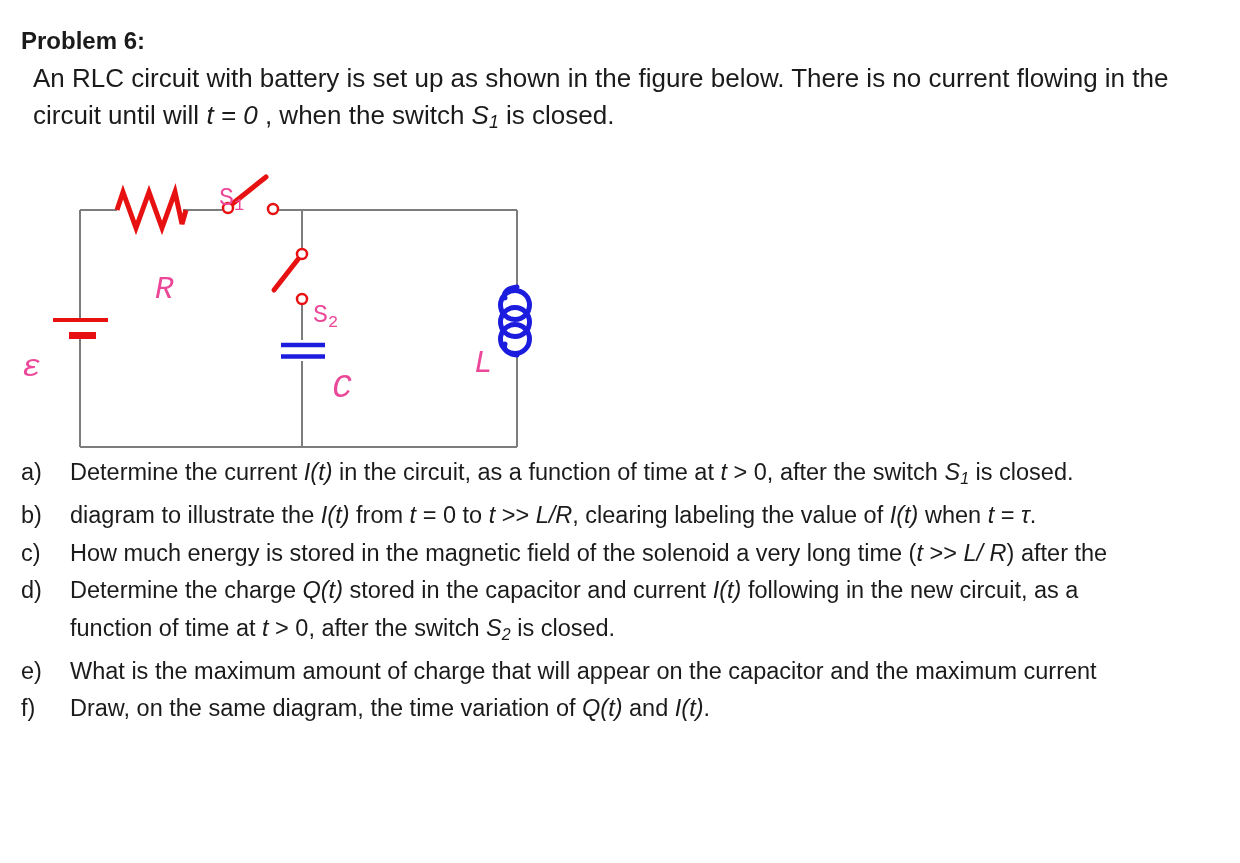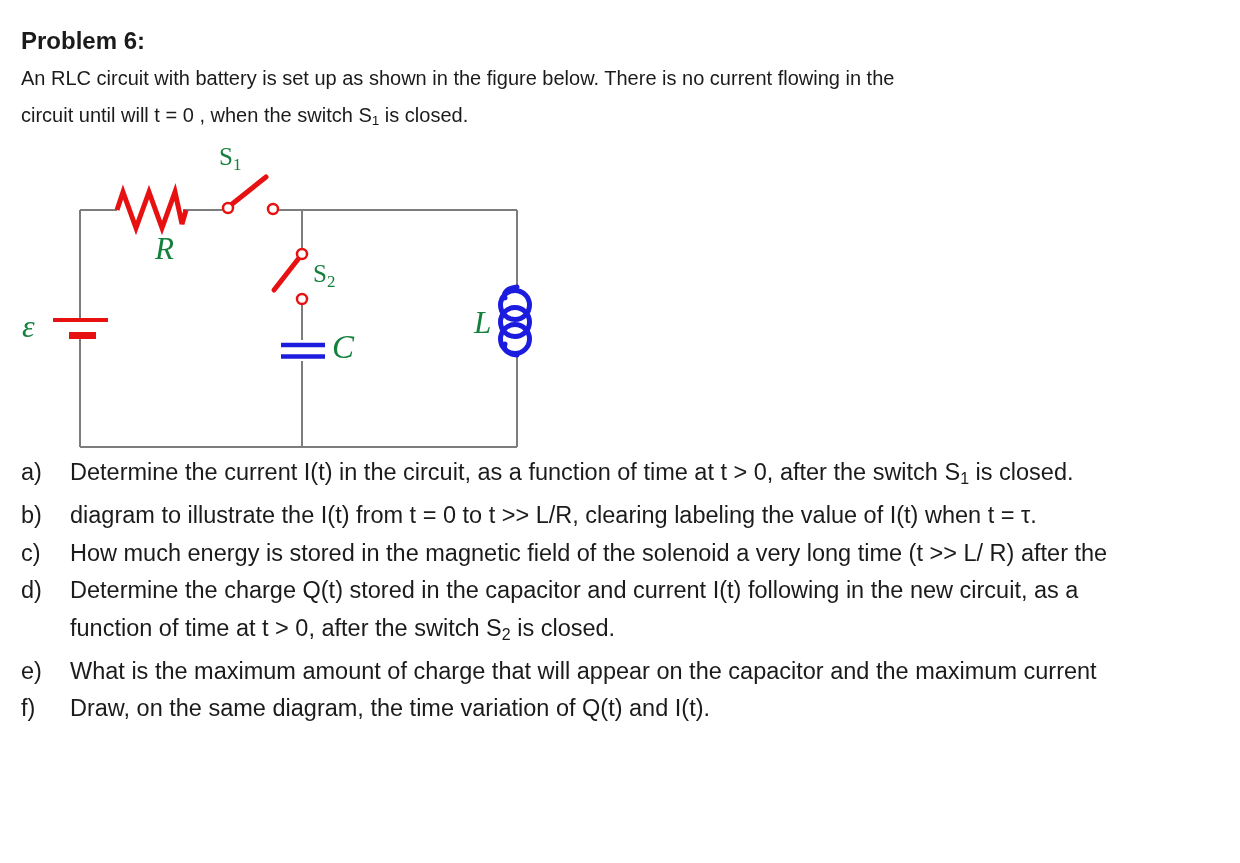--- a/index.html
+++ b/index.html
@@ -2,41 +2,41 @@
 <html style="--red: #e81111; --blue: #1c1cdf; --wire: #7d7d7d;"><head>
 <meta charset="utf-8">
 <style>
   html, body { margin: 0; padding: 0; }
   body {
     width: 1240px; height: 863px; position: relative;
     background: #ffffff; overflow: hidden;
     font-family: "Liberation Sans", sans-serif;
     color: #1b1b1b;
   }
-  .it { }
+  .it { font-style: italic; }
   .sb { font-size: 0.68em; vertical-align: -0.25em; }
   .title {
     position: absolute; left: 21px; top: 27px;
     font-size: 24px; font-weight: 700; white-space: nowrap;
   }
   .intro {
-    position: absolute; left: 21px; top: 60px;
-    font-size: 20px; line-height: 37.4px; white-space: nowrap;
+    position: absolute; left: 33px; top: 60px;
+    font-size: 26px; line-height: 37.4px; white-space: nowrap;
   }
   .questions {
     position: absolute; left: 21px; top: 454px;
     font-size: 23.5px; line-height: 37.4px; white-space: nowrap;
   }
   .qitem { display: flex; align-items: flex-start; }
   .qlabel { width: 49px; flex: 0 0 49px; }
   .qtext { flex: 1 1 auto; }
   .circuit-svg { position: absolute; left: 0; top: 140px; width: 620px; height: 330px; }
   .clabel {
-    position: absolute; font-family: Liberation Serif, serif;
-    color: #15803d; white-space: nowrap;
+    position: absolute; font-family: Liberation Mono, monospace;
+    color: #ec4899; white-space: nowrap; margin-top: 41px;
   }
   .clabel .main { font-size: 25px; }
   .clabel .subn { font-size: 17px; vertical-align: -0.3em; }
   .lab-emf      { left: 22px;  top: 308px; font-size: 32px; font-style: italic; }
   .lab-resistor { left: 155px; top: 231px; font-size: 31px; font-style: italic; }
   .lab-cap      { left: 332px; top: 329px; font-size: 33px; font-style: italic; }
   .lab-ind      { left: 474px; top: 305px; font-size: 31px; font-style: italic; }
   .lab-s1       { left: 219px; top: 143px; }
   .lab-s2       { left: 313px; top: 260px; }
 </style>

